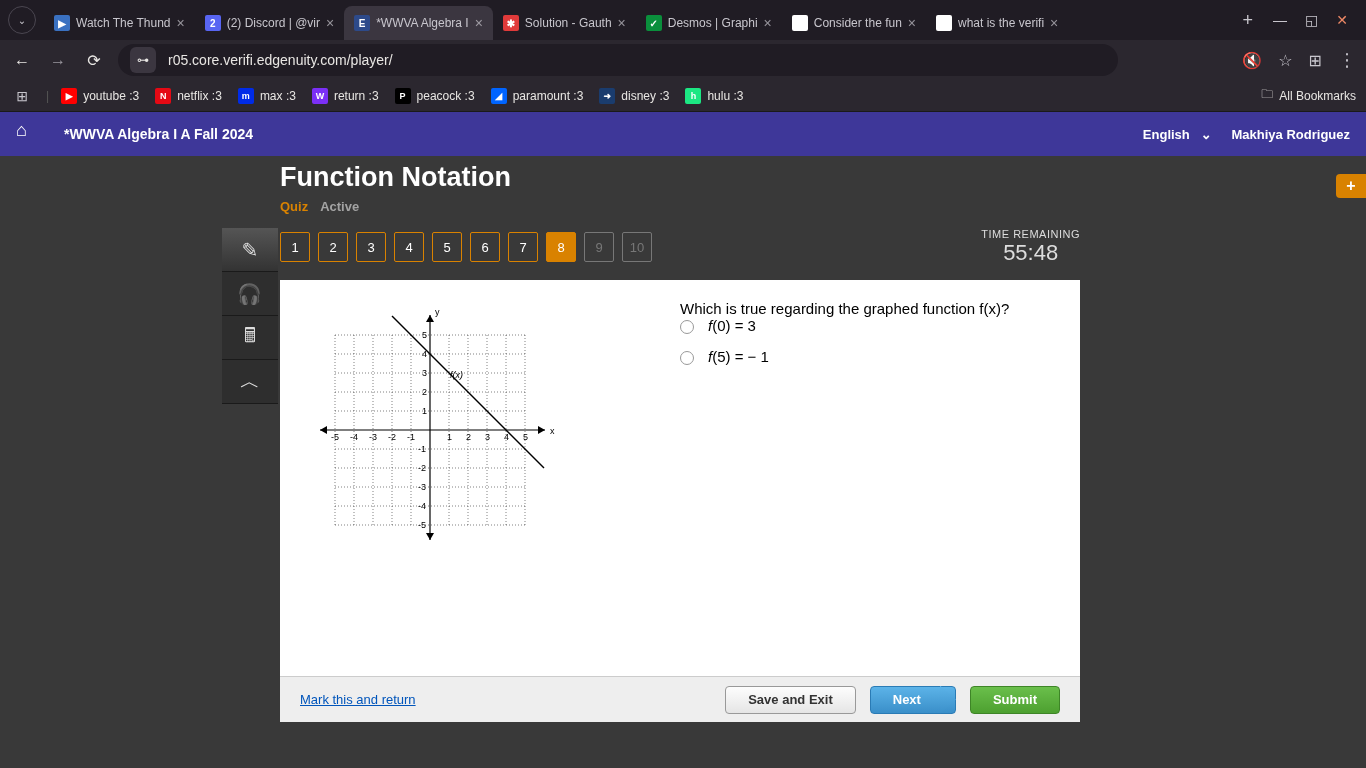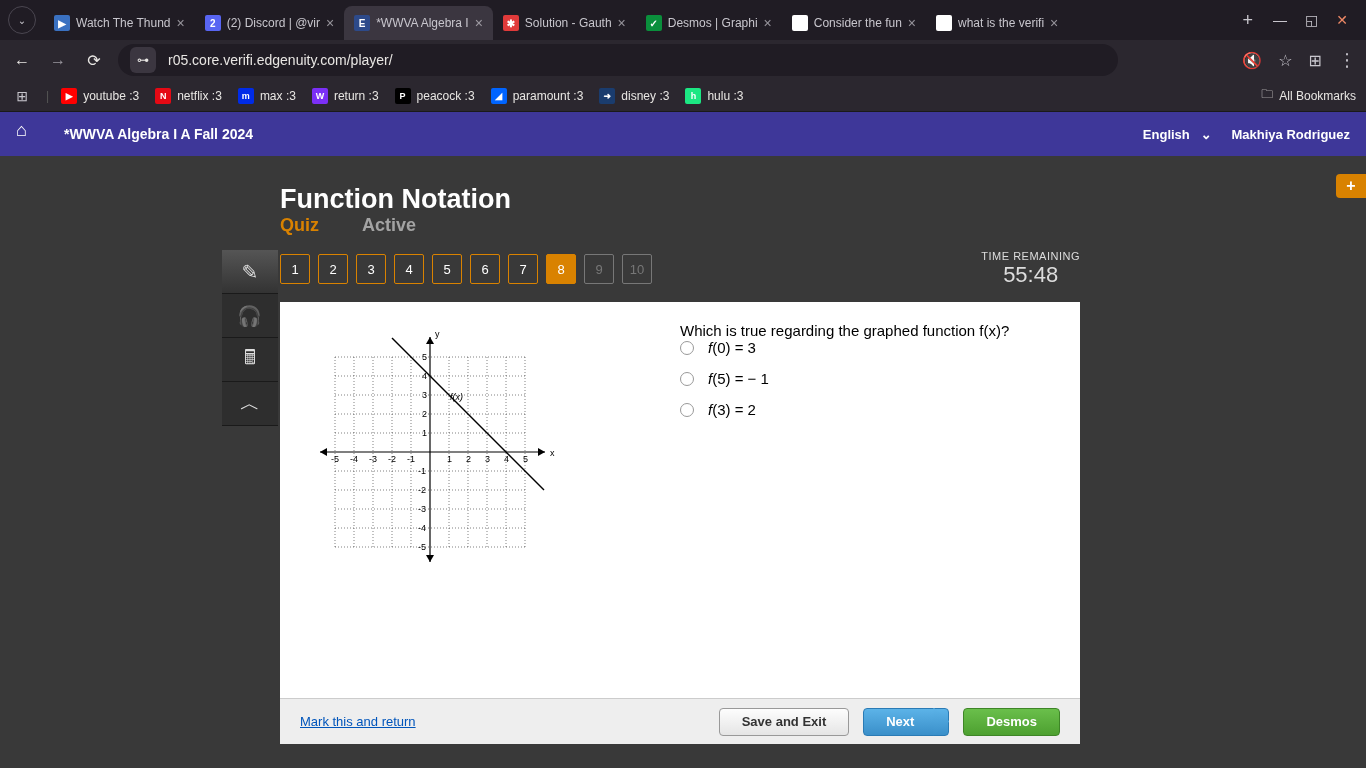--- a/index.html
+++ b/index.html
@@ -25,41 +25,41 @@
 .bm-icon{width:24px;height:24px;display:flex;align-items:center;justify-content:center;color:#c8c6cd;font-size:14px}
 .bm-item{display:flex;align-items:center;gap:6px}
 .bm-fav{width:16px;height:16px;border-radius:2px;display:flex;align-items:center;justify-content:center;font-size:9px;font-weight:bold}
 .bm-all{margin-left:auto;display:flex;align-items:center;gap:6px;color:#e8e6e3}
 .course-header{height:44px;background:#3e3799;display:flex;align-items:center;padding:0 16px;color:#fff;font-size:14px}
 .home-icon{width:28px;height:28px;margin-right:20px;color:#fff;font-size:18px}
 .course-title{font-weight:bold}
 .lang-select{margin-left:auto;display:flex;align-items:flex-start;gap:20px;font-weight:bold;font-size:13px}
 .content-area{position:relative;height:612px;background:#393939}
 .plus-tab{position:absolute;right:0;top:18px;width:30px;height:24px;background:#d98200;border-radius:4px 0 0 4px;display:flex;align-items:center;justify-content:center;color:#fff;font-size:16px;font-weight:bold}
-.quiz-container{width:800px;margin-left:280px;padding-top:28px}
+.quiz-container{width:800px;margin-left:280px;padding-top:6px}
 .quiz-title{font-size:27px;font-weight:bold;color:#fff}
-.quiz-sub{display:flex;gap:43px;font-size:18px}
+.quiz-sub{display:flex;gap:12px;margin-top:6px;font-size:13px}
 .quiz-label{color:#d98200;font-weight:bold}
 .quiz-status{color:#a3a3a3;font-weight:bold}
 .nav-row{display:flex;align-items:center;margin-top:14px;position:relative}
 .tool-sidebar{position:absolute;left:-58px;top:0;width:56px;display:flex;flex-direction:column}
 .tool-btn{width:56px;height:44px;background:#2e2e2e;border-bottom:1px solid #1a1a1a;display:flex;align-items:center;justify-content:center;color:#ddd;font-size:20px}
 .tool-btn.active{background:linear-gradient(#555,#333)}
 .qnums{display:flex;gap:8px}
 .qnum{width:30px;height:30px;border:1px solid #d98200;color:#fff;display:flex;align-items:center;justify-content:center;font-size:13px;border-radius:2px;background:transparent}
 .qnum.current{background:#d98200}
 .qnum.disabled{border-color:#777;color:#777}
 .timer{margin-left:auto;text-align:center;color:#ddd}
 .timer-label{font-size:11px;letter-spacing:.5px}
 .timer-val{font-size:22px}
 .question-panel{background:#fff;margin-top:14px;min-height:396px;display:flex;padding:20px 30px;color:#000;position:relative}
 .graph-area{width:280px;height:250px;position:relative}
 .q-text{flex:1;padding-left:90px;font-size:15px}
 .q-prompt{}
-.q-option{display:flex;align-items:center;gap:14px;margin-bottom:14px;font-family:'Times New Roman',serif;font-size:15px}
+.q-option{display:flex;align-items:flex-end;gap:14px;margin-bottom:14px;font-family:'Times New Roman',serif;font-size:15px}
 .radio{width:14px;height:14px;border:1px solid #999;border-radius:50%}
 .bottom-bar{background:#eee;height:46px;display:flex;align-items:center;padding:0 20px;gap:14px;border-top:1px solid #ccc}
 .mark-link{color:#0055bb;font-size:13px;text-decoration:underline}
 .btn{height:28px;padding:0 22px;border-radius:4px;font-size:13px;font-weight:bold;display:flex;align-items:center;border:1px solid #999;background:linear-gradient(#fdfdfd,#e5e5e5);color:#333}
 .btn.next{background:linear-gradient(#5cb3e8,#3a8fc9);border-color:#2a7bb5;color:#fff;position:relative;padding-right:34px}
 .btn.next::after{content:"";position:absolute;right:-1px;top:-1px;bottom:-1px;width:16px;background:linear-gradient(#5cb3e8,#3a8fc9);clip-path:polygon(0 0,100% 50%,0 100%);border-radius:0 4px 4px 0}
 .btn.submit{background:linear-gradient(#6abf4b,#4da030);border-color:#3e8527;color:#fff}
 svg{display:block}
 </style>
 </head>
@@ -283,29 +283,25 @@
         <div class="q-prompt">Which is true regarding the graphed function f(x)?</div>
         <div id="options">
             <div class="q-option">
               <span class="radio"></span>
               <span><i>f</i>(0) = 3</span>
             </div>
             <div class="q-option">
               <span class="radio"></span>
               <span><i>f</i>(5) = − 1</span>
             </div>
-            <div class="q-option">
-              <span class="radio"></span>
-              <span><i>f</i>(3) = 2</span>
-            </div>
           </div>
       </div>
     </div>
 
     <div class="bottom-bar">
       <a class="mark-link">Mark this and return</a>
       <div style="flex:1"></div>
       <div class="btn">Save and Exit</div>
       <div class="btn next">Next</div>
-      <div class="btn submit">Desmos</div>
+      <div class="btn submit">Submit</div>
     </div>
   </div>
 </div>
 
 </body></html>

